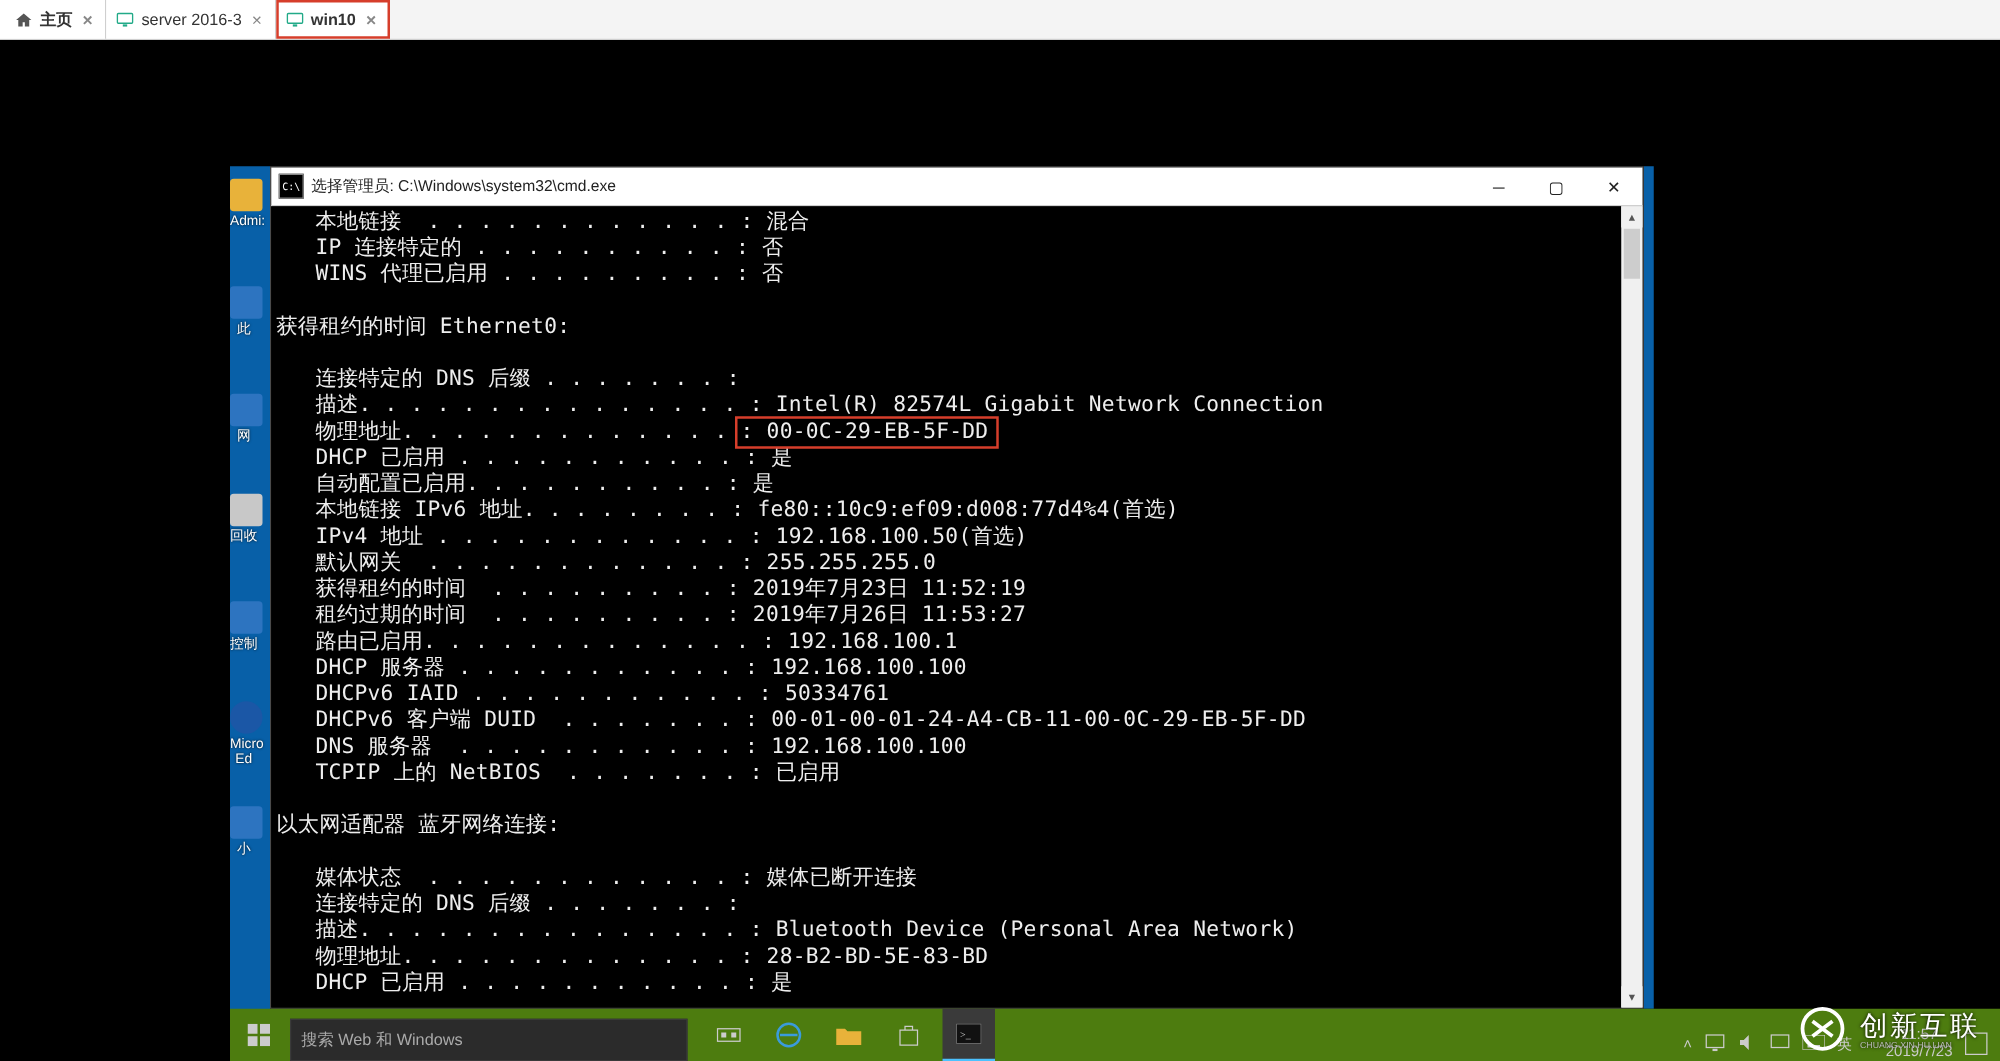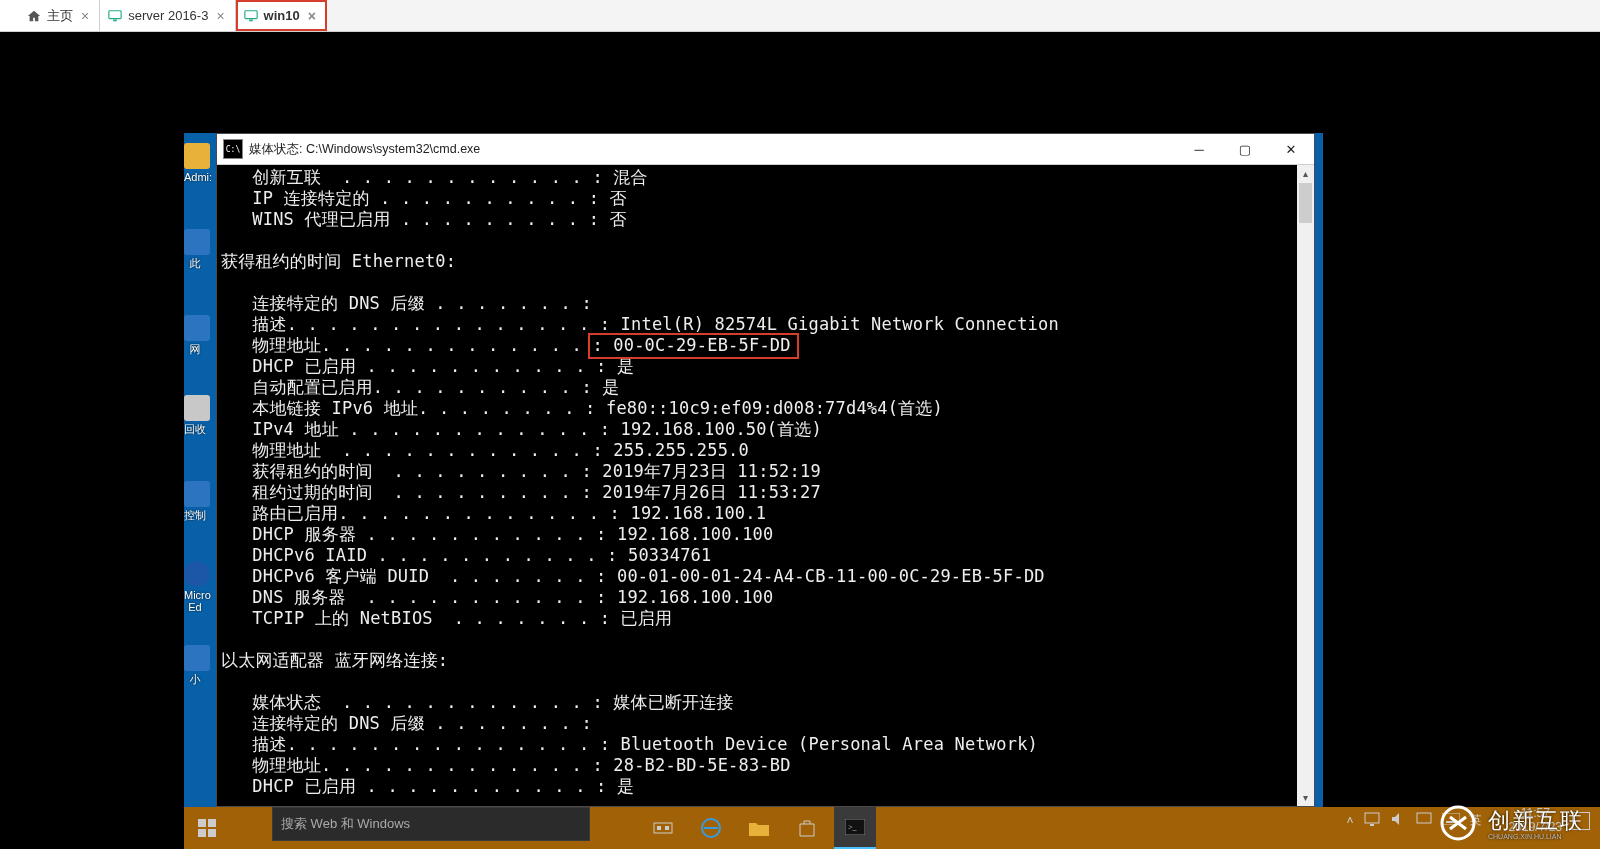--- a/index.html
+++ b/index.html
@@ -29,21 +29,21 @@
     align-items: center;
     padding: 0 8px;
     border-right: 1px solid #cfcfcf;
     gap: 6px;
     font-size: 13px;
     color: #333;
     background: #fff;
     cursor: pointer;
     position: relative;
   }
-  .vm-tab.home-tab { padding-left: 27px; }
+  .vm-tab.home-tab { padding-left: 12px; font-weight: bold; }
   .vm-tab .tab-close {
     font-size: 14px;
     color: #888;
     padding: 0 2px;
     line-height: 1;
   }
   .vm-tab.highlighted {
     outline: 2px solid #d63e2b;
     outline-offset: -2px;
     z-index: 1;
@@ -113,27 +113,26 @@
     z-index: 1;
   }
 
   
   .taskbar {
     position: absolute;
     left: 0;
     right: 0;
     bottom: 0;
     height: 42px;
-    background: #a16207;
-    display: flex;
-    align-items: flex-start;
+    background: #4d7c0f;
+    display: flex;
+    align-items: flex-end;
     color: #ccc;
     font-size: 13px;
     z-index: 3;
-    gap: 40px;
   }
   .taskbar .start-btn {
     width: 46px; height: 42px;
     display: flex; align-items: center; justify-content: center;
     cursor: pointer;
   }
   .taskbar .start-btn svg { display: block; }
   .taskbar .search-box {
     height: 32px;
     width: 300px;
@@ -373,42 +372,42 @@
       </div>
     </div>
 
     <div class="guest-right-strip"></div>
 
     <div class="cmd-window">
       <div class="cmd-titlebar">
         <div class="cmd-ico">
             <span>C:\</span>
           </div>
-        <div class="cmd-title">媒体状态: C:\Windows\system32\cmd.exe</div>
+        <div class="cmd-title">选择管理员: C:\Windows\system32\cmd.exe</div>
         <div class="win-btns">
           <div class="win-btn">─</div>
           <div class="win-btn">▢</div>
           <div class="win-btn close">✕</div>
         </div>
       </div>
       <div class="cmd-body-wrap">
-        <div class="cmd-body" id="cmd-body"><span>   创新互联  . . . . . . . . . . . . : 混合</span>
+        <div class="cmd-body" id="cmd-body"><span>   本地链接  . . . . . . . . . . . . : 混合</span>
 <span>   IP 连接特定的 . . . . . . . . . . : 否</span>
 <span>   WINS 代理已启用 . . . . . . . . . : 否</span>
 <span> </span>
 <span>获得租约的时间 Ethernet0:</span>
 <span> </span>
 <span>   连接特定的 DNS 后缀 . . . . . . . :</span>
 <span>   描述. . . . . . . . . . . . . . . : Intel(R) 82574L Gigabit Network Connection</span>
 <span>   物理地址. . . . . . . . . . . . . </span><span id="mac-span">: 00-0C-29-EB-5F-DD</span>
 <span>   DHCP 已启用 . . . . . . . . . . . : 是</span>
 <span>   自动配置已启用. . . . . . . . . . : 是</span>
 <span>   本地链接 IPv6 地址. . . . . . . . : fe80::10c9:ef09:d008:77d4%4(首选)</span>
 <span>   IPv4 地址 . . . . . . . . . . . . : 192.168.100.50(首选)</span>
-<span>   物理地址  . . . . . . . . . . . . : 255.255.255.0</span>
+<span>   默认网关  . . . . . . . . . . . . : 255.255.255.0</span>
 <span>   获得租约的时间  . . . . . . . . . : 2019年7月23日 11:52:19</span>
 <span>   租约过期的时间  . . . . . . . . . : 2019年7月26日 11:53:27</span>
 <span>   路由已启用. . . . . . . . . . . . . : 192.168.100.1</span>
 <span>   DHCP 服务器 . . . . . . . . . . . : 192.168.100.100</span>
 <span>   DHCPv6 IAID . . . . . . . . . . . : 50334761</span>
 <span>   DHCPv6 客户端 DUID  . . . . . . . : 00-01-00-01-24-A4-CB-11-00-0C-29-EB-5F-DD</span>
 <span>   DNS 服务器  . . . . . . . . . . . : 192.168.100.100</span>
 <span>   TCPIP 上的 NetBIOS  . . . . . . . : 已启用</span>
 <span> </span>
 <span>以太网适配器 蓝牙网络连接:</span>

